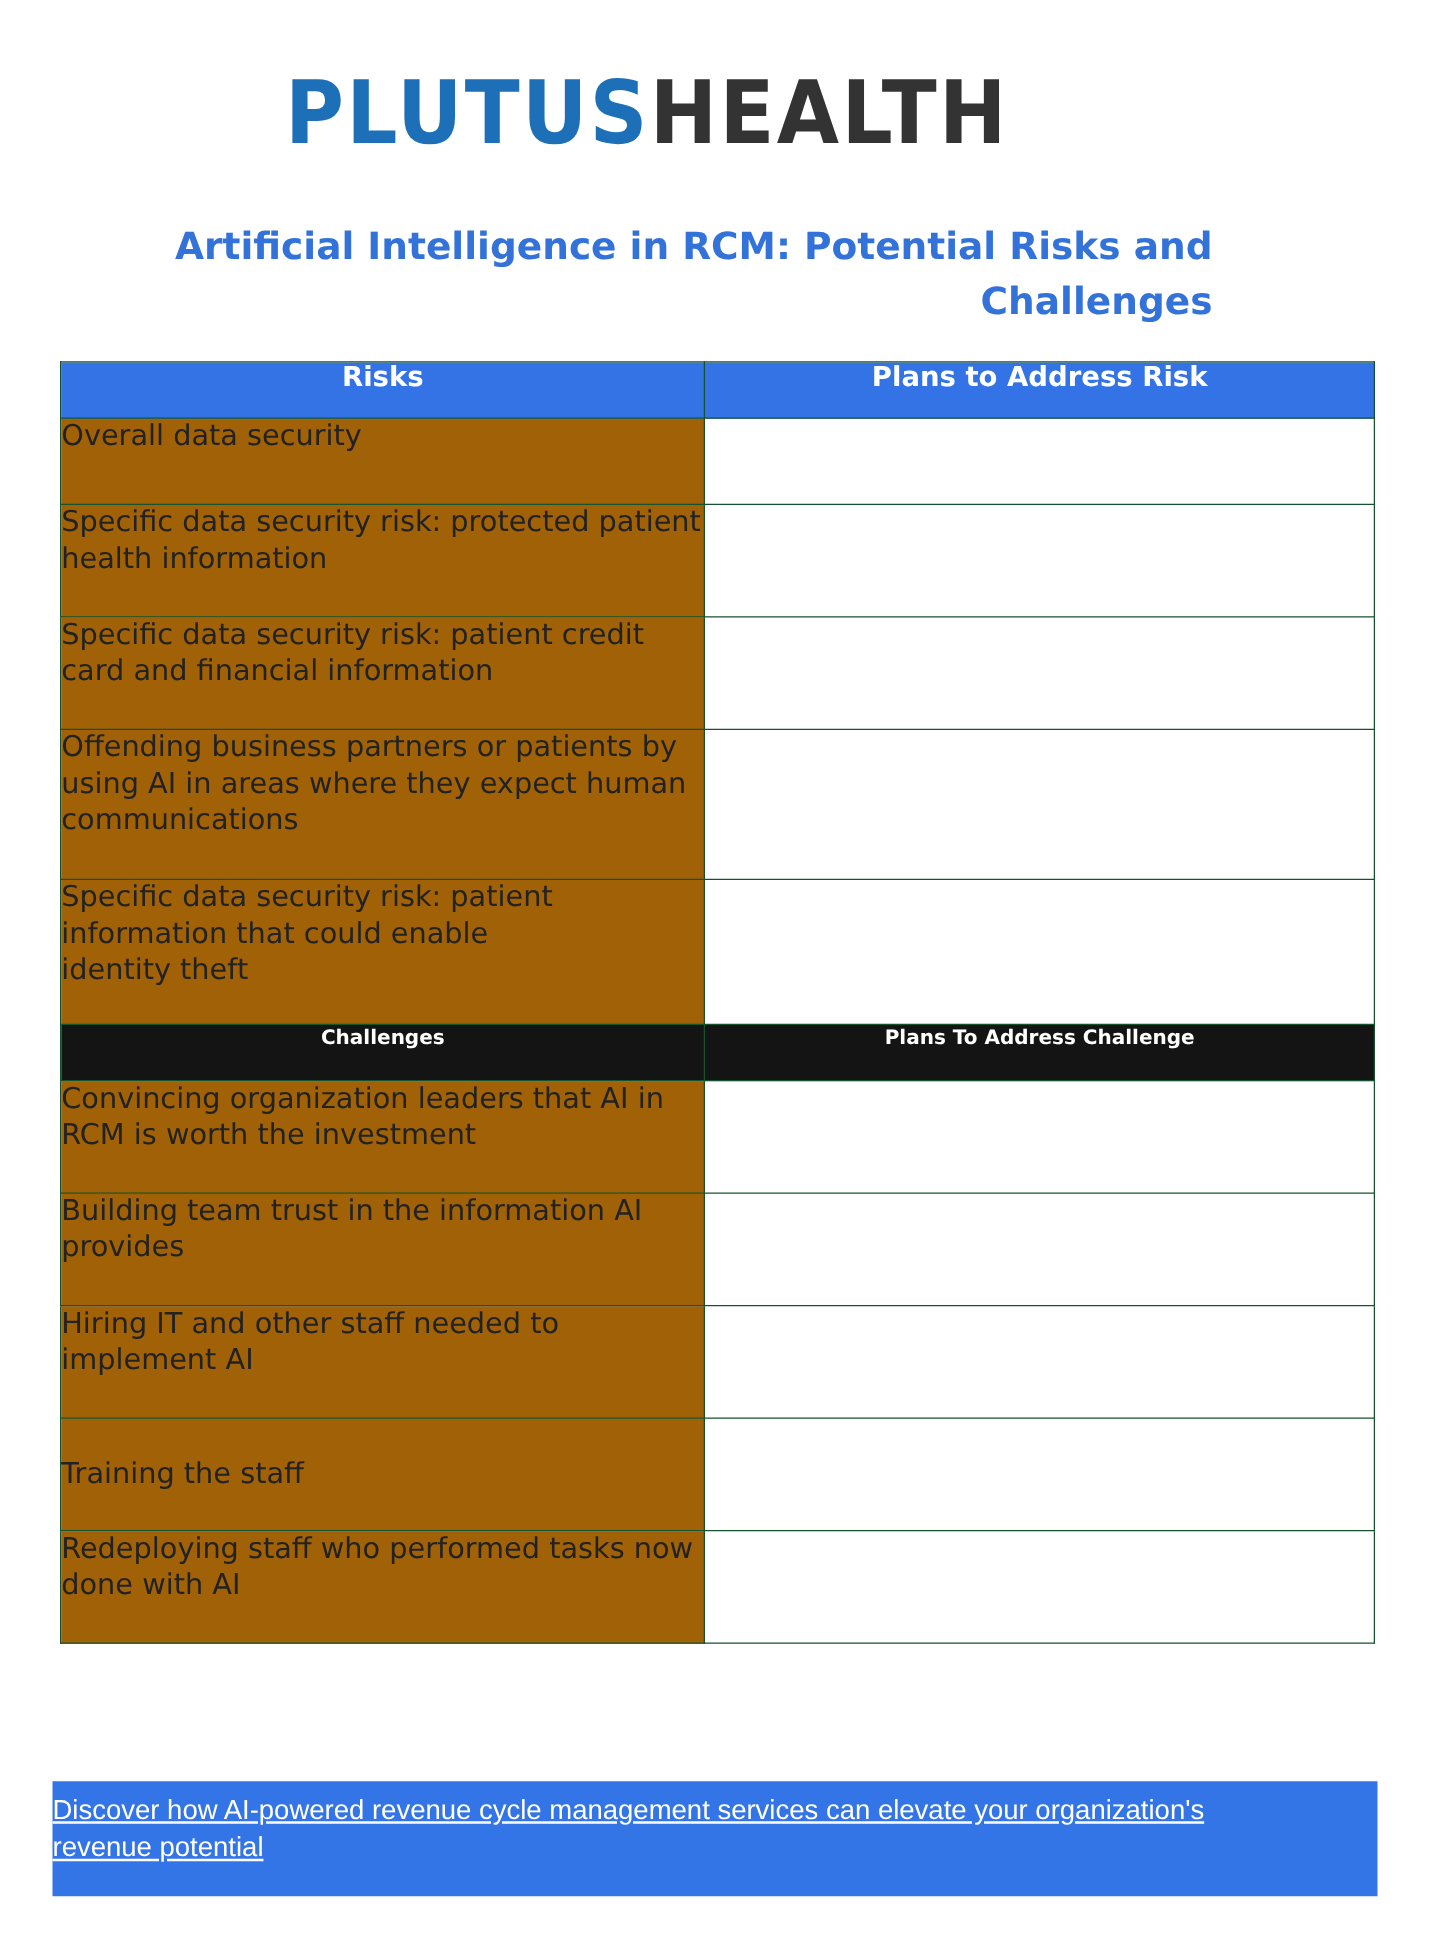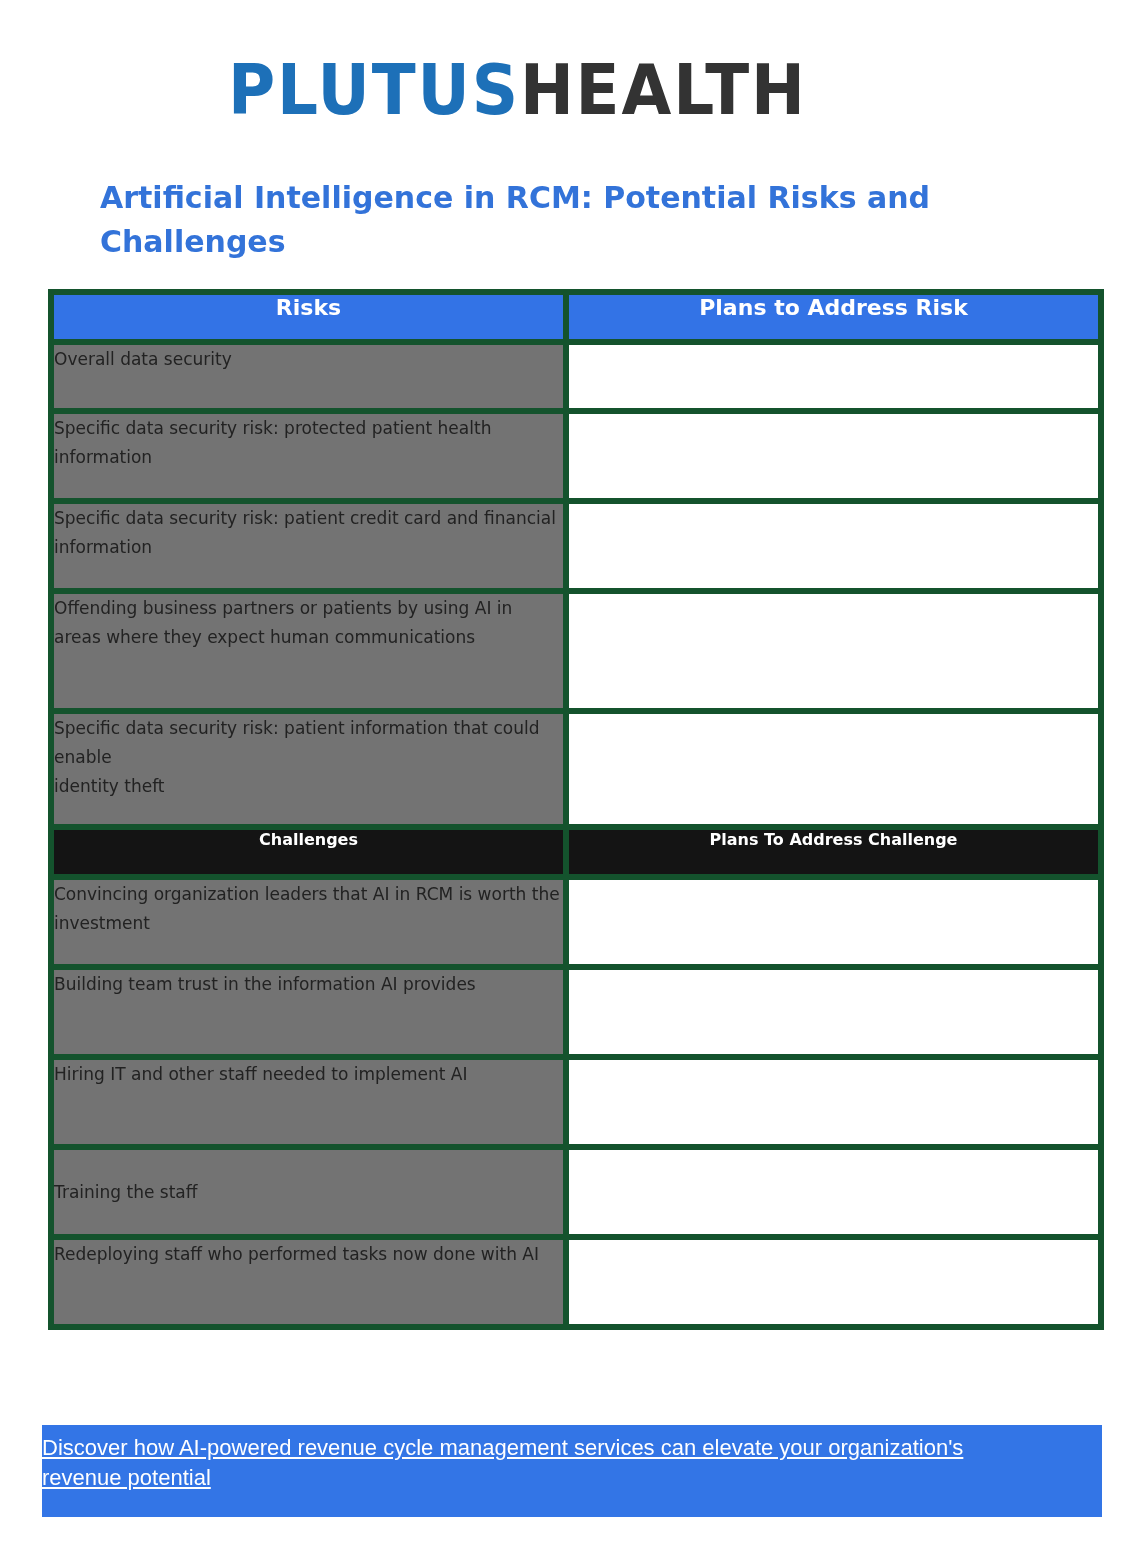--- a/index.html
+++ b/index.html
@@ -1,27 +1,27 @@
 <!DOCTYPE html>
 <html><head>
   <meta charset="utf-8">
   <style>
     html, body { margin: 0; padding: 0; background: #ffffff; }
     body { width: 1144px; height: 1561px; position: relative; overflow: hidden; font-family: "Liberation Sans", sans-serif; }
     .logo { position: absolute; left: 228px; top: 52px; font-family: "DejaVu Sans", sans-serif; font-weight: bold; font-size: 70px; letter-spacing: 2px; line-height: 76px; transform: scaleX(0.92); transform-origin: left top; }
     .logo .blue { color: #1d70b8; }
     .logo .dark { color: #333333; }
-    .title { position: absolute; left: 100px; width: 870px; top: 176px; text-align: left; color: #3373d9; font-family: "DejaVu Sans", sans-serif; font-weight: bold; font-size: 30px; line-height: 44px; }
+    .title { position: absolute; left: 100px; width: 870px; top: 176px; text-align: right; color: #3373d9; font-family: "DejaVu Sans", sans-serif; font-weight: bold; font-size: 30px; line-height: 44px; }
     table.grid { position: absolute; left: 48px; top: 289px; width: 1052px; border-collapse: collapse; table-layout: fixed; }
-    table.grid td, table.grid th { border: 6px solid #14532d; padding: 0; vertical-align: top; }
+    table.grid td, table.grid th { border: 1px solid #14532d; padding: 0; vertical-align: top; }
     table.grid col.c1 { width: 515px; }
     table.grid col.c2 { width: 535px; }
     th.hdr-blue { background: #3373e6; color: #fff; font-family: "DejaVu Sans", sans-serif; font-size: 22px; font-weight: bold; height: 44px; vertical-align: middle; }
     th.hdr-dark { background: #141414; color: #fff; font-family: "DejaVu Sans", sans-serif; font-size: 16px; font-weight: bold; height: 44px; vertical-align: middle; }
-    td.left { background: #737373; color: #222; font-family: "DejaVu Sans", sans-serif; font-size: 17px; line-height: 29px; padding: 3px 12px 0 12px; }
+    td.left { background: #a16207; color: #222; font-family: "DejaVu Sans", sans-serif; font-size: 23px; line-height: 29px; padding: 3px 12px 0 12px; }
     td.right { background: #fff; }
     .banner { position: absolute; left: 42px; top: 1425px; width: 1060px; height: 92px; background: #3375e6; text-align: left; }
     .banner a { display: inline-block; margin-top: 8px; color: #fff; font-family: "Liberation Sans", sans-serif; font-size: 22px; line-height: 30px; text-decoration: underline; width: 980px; }
   </style>
 </head>
 <body>
 
 <div class="logo"><span class="blue">PLUTUS</span><span class="dark">HEALTH</span></div>
 
 <div class="title">Artificial Intelligence in RCM: Potential Risks and Challenges</div>

